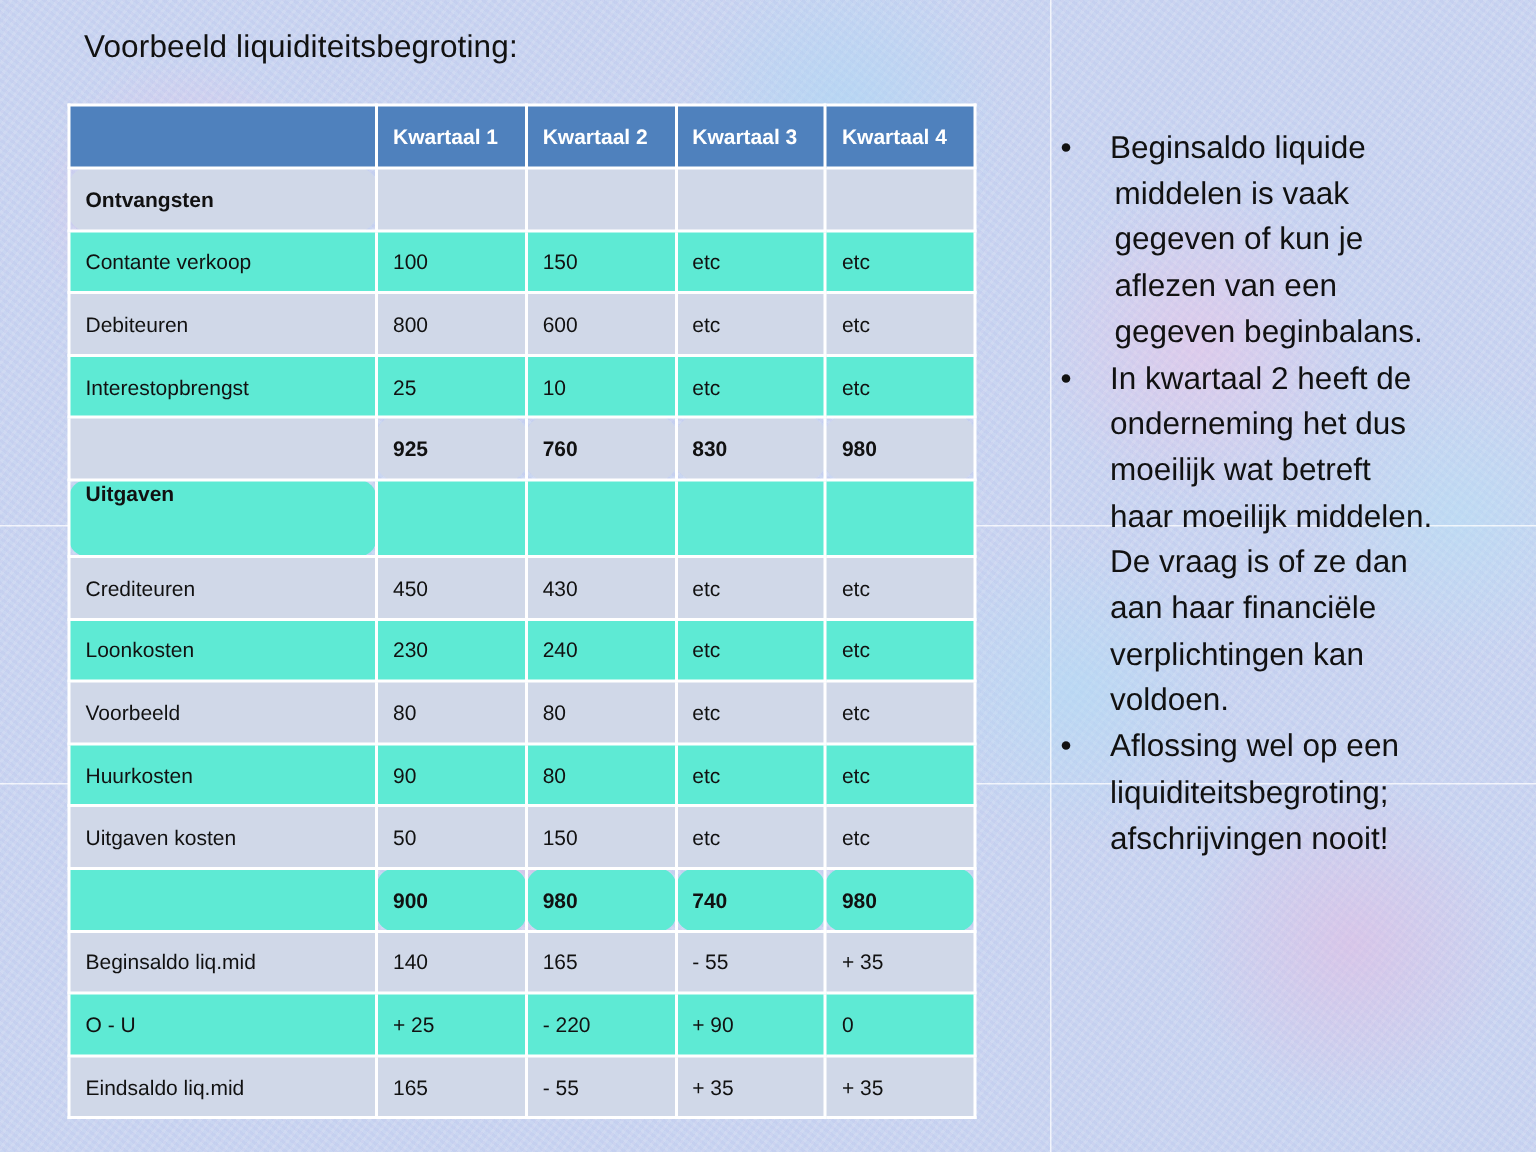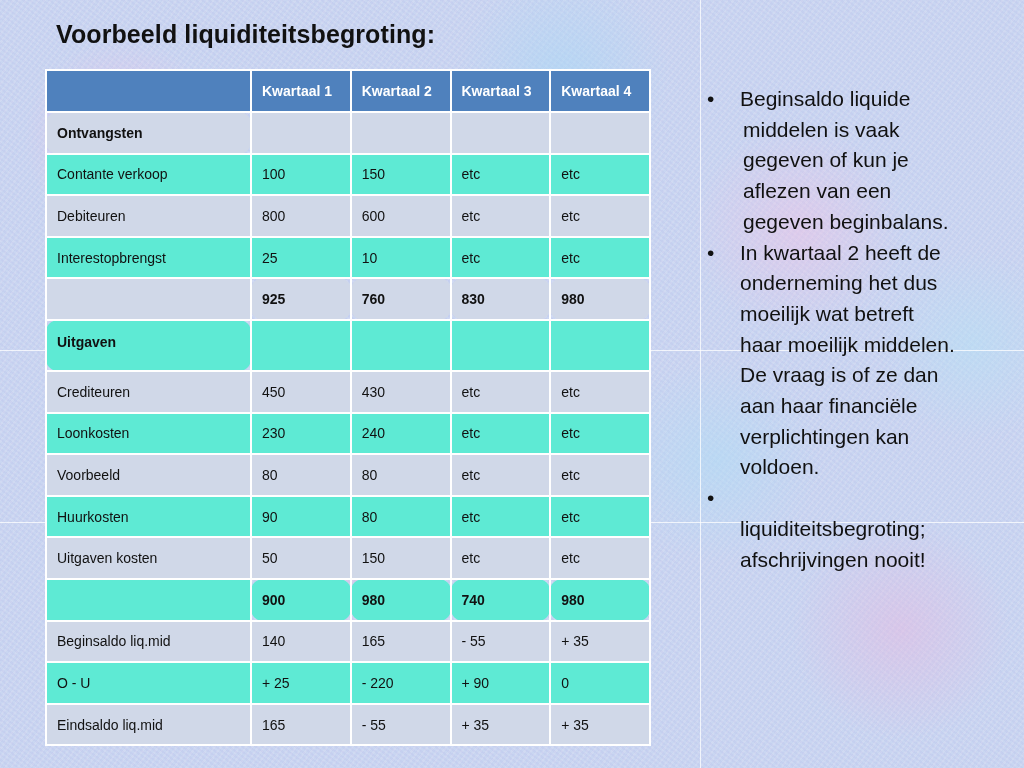--- a/index.html
+++ b/index.html
@@ -18,21 +18,21 @@
       radial-gradient(circle at 95% 45%, rgba(180,225,245,0.5) 0, rgba(180,225,245,0) 9%),
       repeating-linear-gradient(37deg, rgba(255,255,255,0.08) 0 2px, rgba(200,170,230,0.08) 2px 4px),
       repeating-linear-gradient(-53deg, rgba(160,200,240,0.10) 0 3px, rgba(255,255,255,0.06) 3px 5px);
   }
   .seam { position: absolute; background: rgba(255,255,255,0.75); }
   .seam.v { top: 0; bottom: 0; width: 1px; }
   .seam.h { left: 0; right: 0; height: 1px; }
 
   .slide-title {
     position: absolute; left: 56px; top: 20px;
-    font-size: 25px; color: #111; letter-spacing: 0.1px; font-weight: bold;
+    font-size: 21px; color: #111; letter-spacing: 0.1px;
   }
 
   table.budget {
     position: absolute; left: 45px; top: 69px;
     border-collapse: collapse; table-layout: fixed;
     width: 604px;
     font-size: 14px; color: #111;
   }
   table.budget col.c0 { width: 205px; }
   table.budget col.cq { width: 99.75px; }
@@ -40,21 +40,21 @@
     border: 2px solid #ffffff; padding: 0 10px; text-align: left;
     vertical-align: middle; white-space: nowrap;
   }
   table.budget thead th {
     background: #4f81bd; color: #fff; font-weight: bold; height: 40px;
   }
   table.budget tbody tr { height: 41.6px; }
   table.budget tbody tr.odd td { background: #d0d8e8; }
   table.budget tbody tr.even td { background: #5eead4; }
   table.budget tbody tr.tall { height: 51px; }
-  table.budget tbody tr.tall td { vertical-align: top; padding-top: 13px; }
+  table.budget tbody tr.tall td { vertical-align: top; }
   table.budget td.bold { font-weight: bold; border-radius: 12px; }
 
   .bullets {
     position: absolute; left: 703px; top: 84px; width: 290px;
     font-size: 21px; line-height: 30.7px; color: #111;
     margin: 0; padding: 0; list-style: none;
   }
   .bullets li { position: relative; padding-left: 37px; }
   .bullets li .bullet-dot {
     position: absolute; left: 4px; top: 0;
@@ -211,17 +211,17 @@
     <span>onderneming het dus</span><br>
     <span>moeilijk wat betreft</span><br>
     <span>haar moeilijk middelen.</span><br>
     <span>De vraag is of ze dan</span><br>
     <span>aan haar financiële</span><br>
     <span>verplichtingen kan</span><br>
     <span>voldoen.</span>
   </li>
   <li>
     <span class="bullet-dot">•</span>
-    <br>
+    <span>Aflossing wel op een</span><br>
     <span>liquiditeitsbegroting;</span><br>
     <span>afschrijvingen nooit!</span>
   </li>
 </ul>
 
 </body></html>

